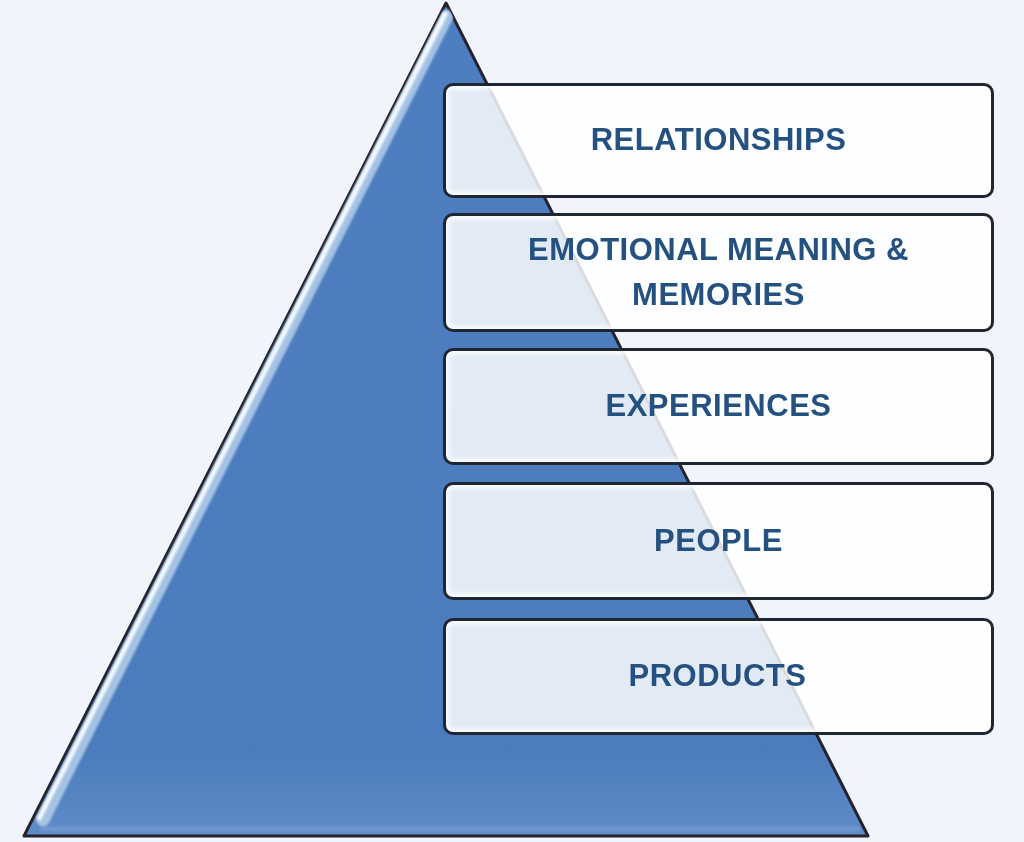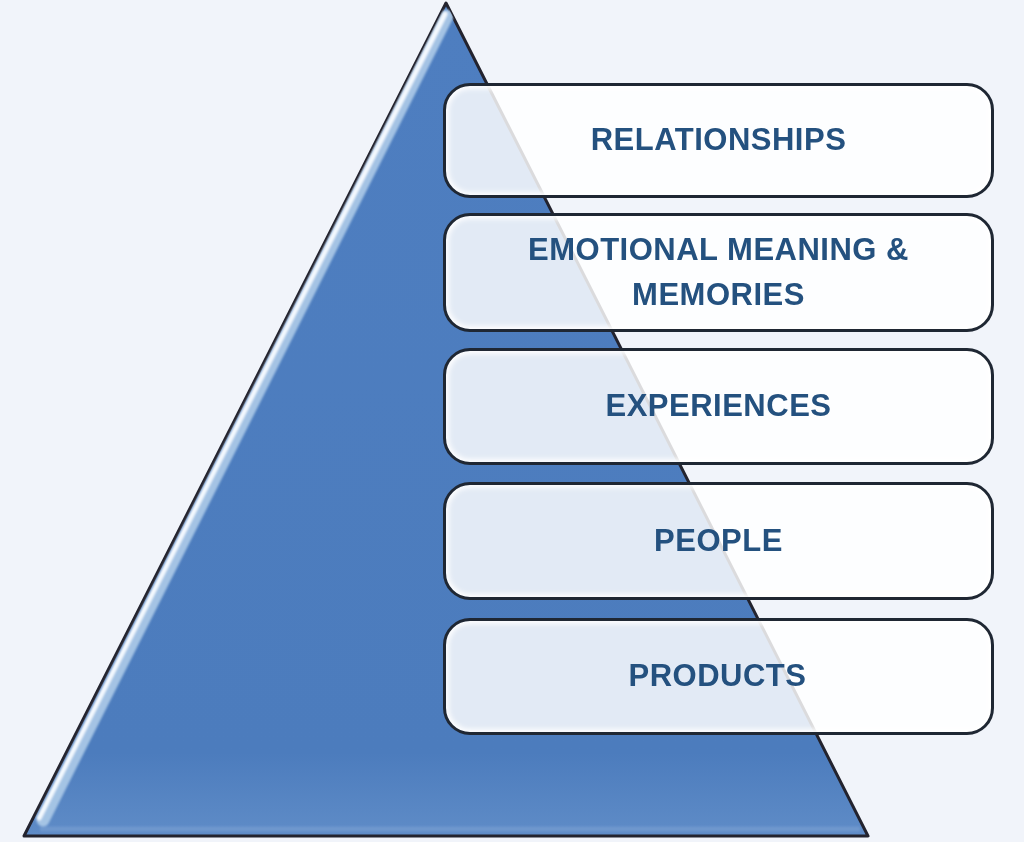--- a/index.html
+++ b/index.html
@@ -30,21 +30,21 @@
     width: 100%;
     height: 100%;
   }
   .level-box {
     position: absolute;
     left: 443px;
     width: 551px;
     box-sizing: border-box;
     background: rgba(255, 255, 255, 0.84);
     border: 3px solid #1f2733;
-    border-radius: 27px;
+    border-radius: 10px;
     box-shadow: inset 0 0 5px 3px rgba(255, 255, 255, 0.95);
     display: flex;
     align-items: center;
     justify-content: center;
     text-align: center;
     color: #24517f;
     font-weight: bold;
     font-size: 31px;
     letter-spacing: 0.5px;
     line-height: 1.45;

